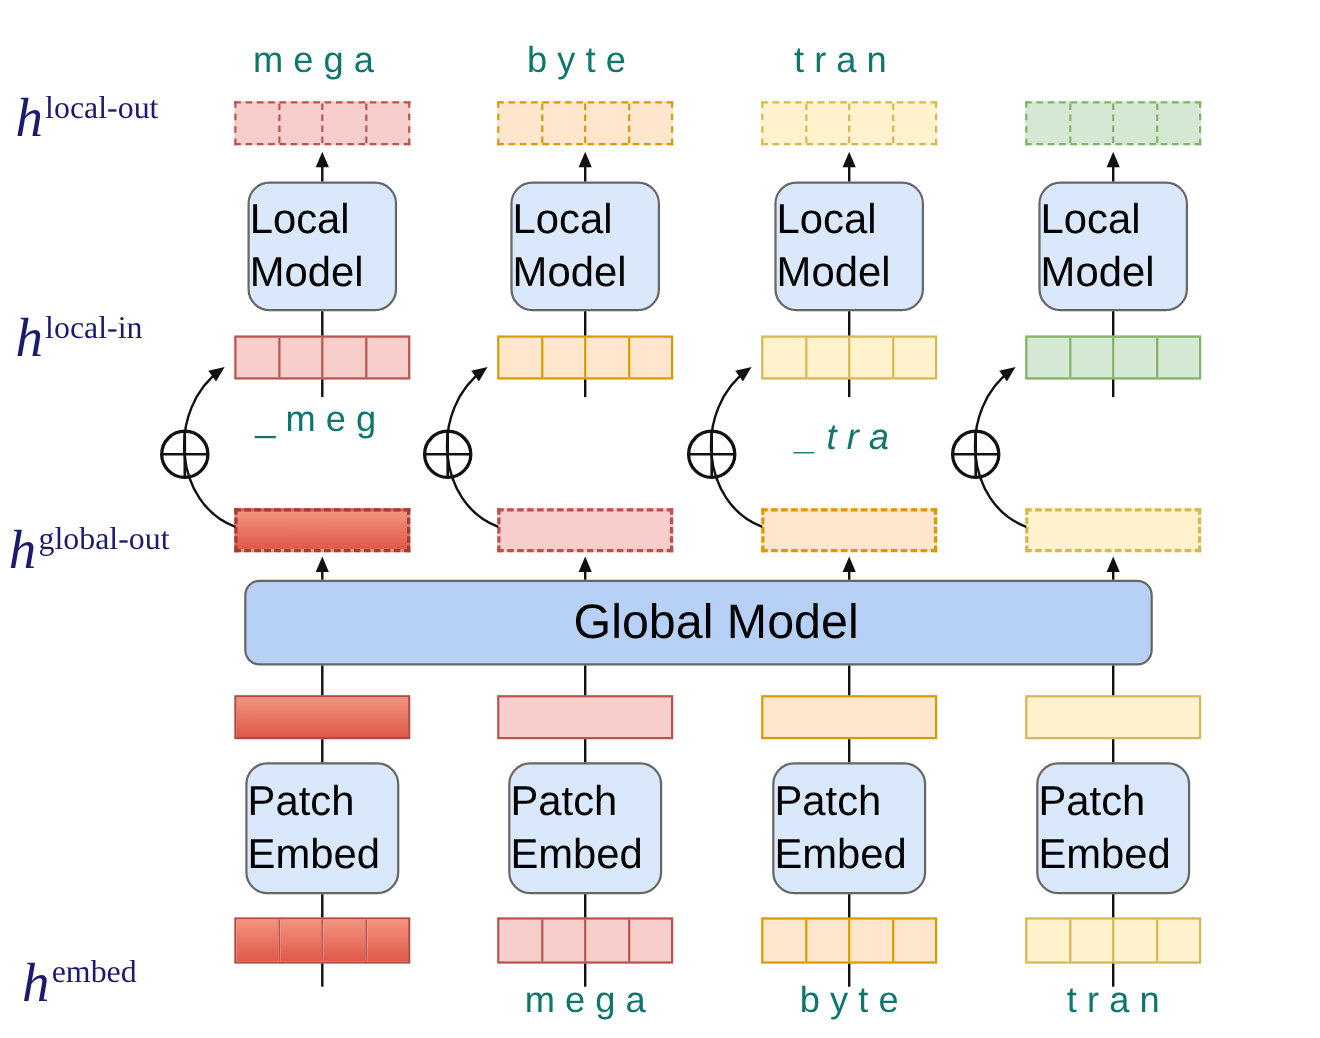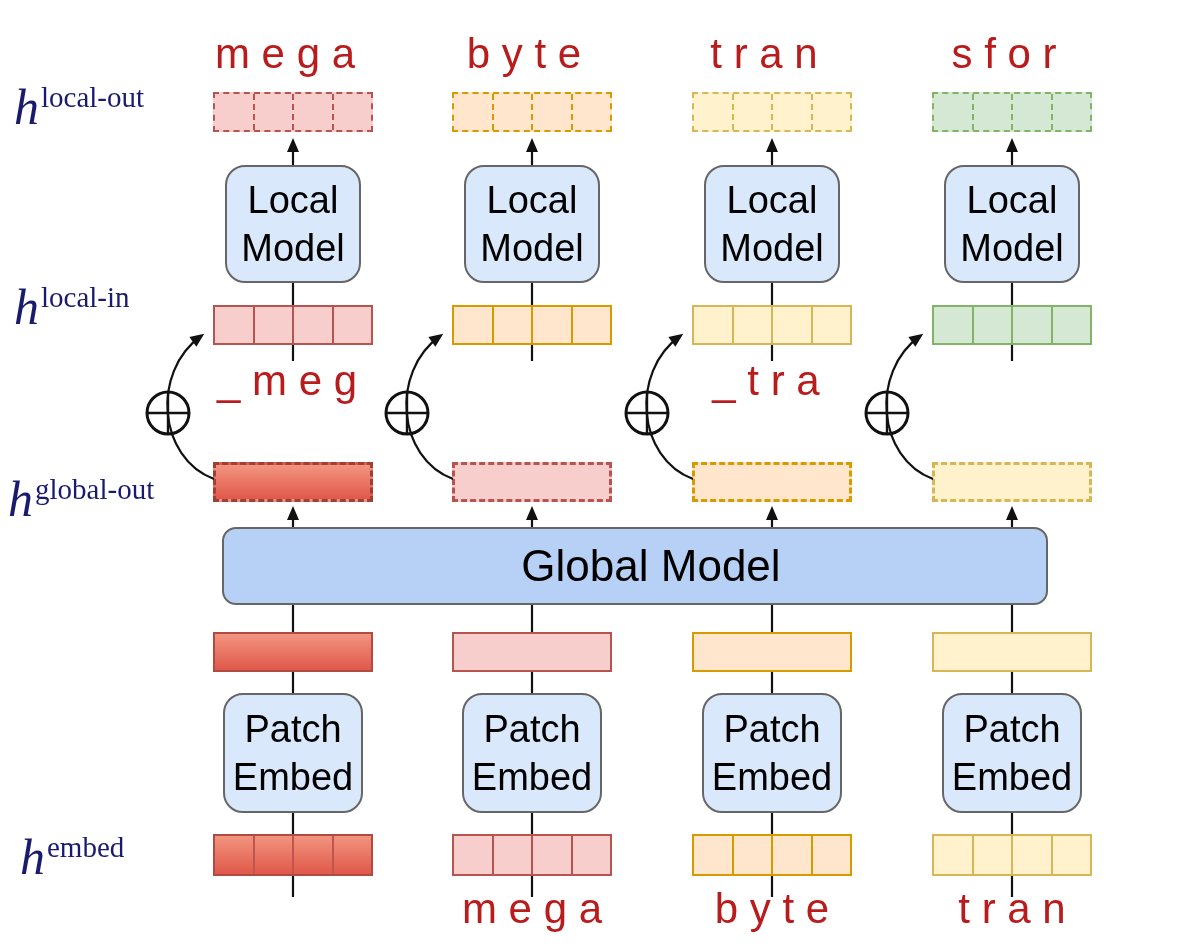--- a/index.html
+++ b/index.html
@@ -4,22 +4,22 @@
 <style>
   html,body{margin:0;padding:0;background:#fff;}
   .canvas{position:relative;width:1200px;height:944px;background:#ffffff;overflow:hidden;
           font-family:"Liberation Sans", sans-serif;}
   svg.overlay{position:absolute;left:0;top:0;width:1200px;height:944px;pointer-events:none;z-index:5;}
   .overlay line, .overlay path.curve{stroke:#111;stroke-width:2.2px;fill:none;}
   .overlay circle.oplus{stroke:#111;stroke-width:3px;fill:none;}
   .overlay line.plus{stroke-width:2.4px;}
 
   
-  .rowtext{position:absolute;width:160px;text-align:center;font-size:42px;line-height:46px;
-           color:#b91c1c;white-space:nowrap;z-index:3;}
+  .rowtext{position:absolute;width:160px;text-align:center;font-size:33px;line-height:46px;
+           color:#0f766e;white-space:nowrap;z-index:3;}
 
   
   .vbox{position:absolute;width:160px;height:40px;box-sizing:border-box;display:flex;z-index:2;}
   .vbox .cell{flex:1 1 0;}
   
   .lo-pink  {border:2.5px dashed #b85450;background:#f8cecc;}
   .lo-orange{border:2.5px dashed #d79b00;background:#ffe6cc;}
   .lo-yellow{border:2.5px dashed #d6b656;background:#fff2cc;}
   .lo-green {border:2.5px dashed #82b366;background:#d5e8d4;}
   .li-pink  {border:2.5px solid #b85450;background:#f8cecc;}
@@ -35,21 +35,21 @@
   
   .cells-dashed .cell{border-right:2.5px dashed currentColor;}
   .cells-solid  .cell{border-right:2.5px solid currentColor;}
   .cells-dashed .cell:last-child,.cells-solid .cell:last-child{border-right:none;}
   .st-pink{color:#b85450;} .st-orange{color:#d79b00;} .st-yellow{color:#d6b656;}
   .st-green{color:#82b366;} .st-hot{color:#c2554b;}
   .cellgrad .cell{background:linear-gradient(180deg,#f2947f,#e0584a);}
 
   
   .model{position:absolute;box-sizing:border-box;background:#dae8fc;border:2px solid #666666;
-         border-radius:20px;display:flex;align-items:center;justify-content:center;text-align:center;
+         border-radius:20px;display:flex;align-items:center;justify-content:center;text-align:left;
          font-size:38px;line-height:48px;color:#000;z-index:2;}
   .globalbar{position:absolute;left:222px;top:527px;width:826px;height:78px;box-sizing:border-box;
          background:#b7d0f5;border:2px solid #666666;border-radius:14px;display:flex;align-items:center;
          justify-content:center;font-size:44px;color:#000;z-index:2;padding-left:32px;}
 
   
   .hlabel{position:absolute;color:#1b1b6e;font-family:"Liberation Serif", serif;white-space:nowrap;z-index:3;}
   .hvar{font-style:italic;font-size:50px;}
   .hsup{font-size:29px;display:inline-block;transform:translateY(-17px);margin-left:2px;}
 </style>
@@ -130,21 +130,21 @@
 
   <div class="hlabel" style="left:14px;top:278px;">
     <span class="hvar">h</span><span class="hsup">local-in</span>
   </div>
   <div class="hlabel" style="left:14px;top:78px;">
     <span class="hvar">h</span><span class="hsup">local-out</span>
   </div>
   <div class="hlabel" style="left:8px;top:470px;">
     <span class="hvar">h</span><span class="hsup">global-out</span>
   </div>
-  <div class="hlabel" style="left:20px;top:828px;">
+  <div class="hlabel" style="left:20px;top:864px;">
     <span class="hvar">h</span><span class="hsup">embed</span>
   </div>
 
   <div class="rowtext" style="left:205px;top:31px;">m e g a</div>
   <div class="vbox lo-pink cells-dashed st-pink" style="left:213px;top:92px;">
     <div class="cell"></div>
       <div class="cell"></div>
       <div class="cell"></div>
       <div class="cell"></div>
   </div>
@@ -198,33 +198,32 @@
       <div class="cell"></div>
       <div class="cell"></div>
   </div>
   <div class="model" style="left:704px;top:165px;width:136px;height:118px;">Local Model</div>
   <div class="vbox li-yellow cells-solid st-yellow" style="left:692px;top:305px;">
     <div class="cell"></div>
       <div class="cell"></div>
       <div class="cell"></div>
       <div class="cell"></div>
   </div>
-  <div class="rowtext" style="left:686px;top:358px;">_ t r a</div>
+  <div class="rowtext" style="left:686px;top:374px;font-style:italic;">_ t r a</div>
   <div class="vbox g-orange-d" style="left:692px;top:462px;"></div>
   <div class="vbox li-orange" style="left:692px;top:632px;"></div>
   <div class="model" style="left:702px;top:693px;width:140px;height:120px;">Patch Embed</div>
   <div class="vbox li-orange cells-solid st-orange" style="left:692px;top:834px;height:42px;">
     <div class="cell"></div>
       <div class="cell"></div>
       <div class="cell"></div>
       <div class="cell"></div>
   </div>
   <div class="rowtext" style="left:692px;top:886px;">b y t e</div>
 
-  <div class="rowtext" style="left:924px;top:31px;">s f o r</div>
   <div class="vbox lo-green cells-dashed st-green" style="left:932px;top:92px;">
     <div class="cell"></div>
       <div class="cell"></div>
       <div class="cell"></div>
       <div class="cell"></div>
   </div>
   <div class="model" style="left:944px;top:165px;width:136px;height:118px;">Local Model</div>
   <div class="vbox li-green cells-solid st-green" style="left:932px;top:305px;">
     <div class="cell"></div>
       <div class="cell"></div>

